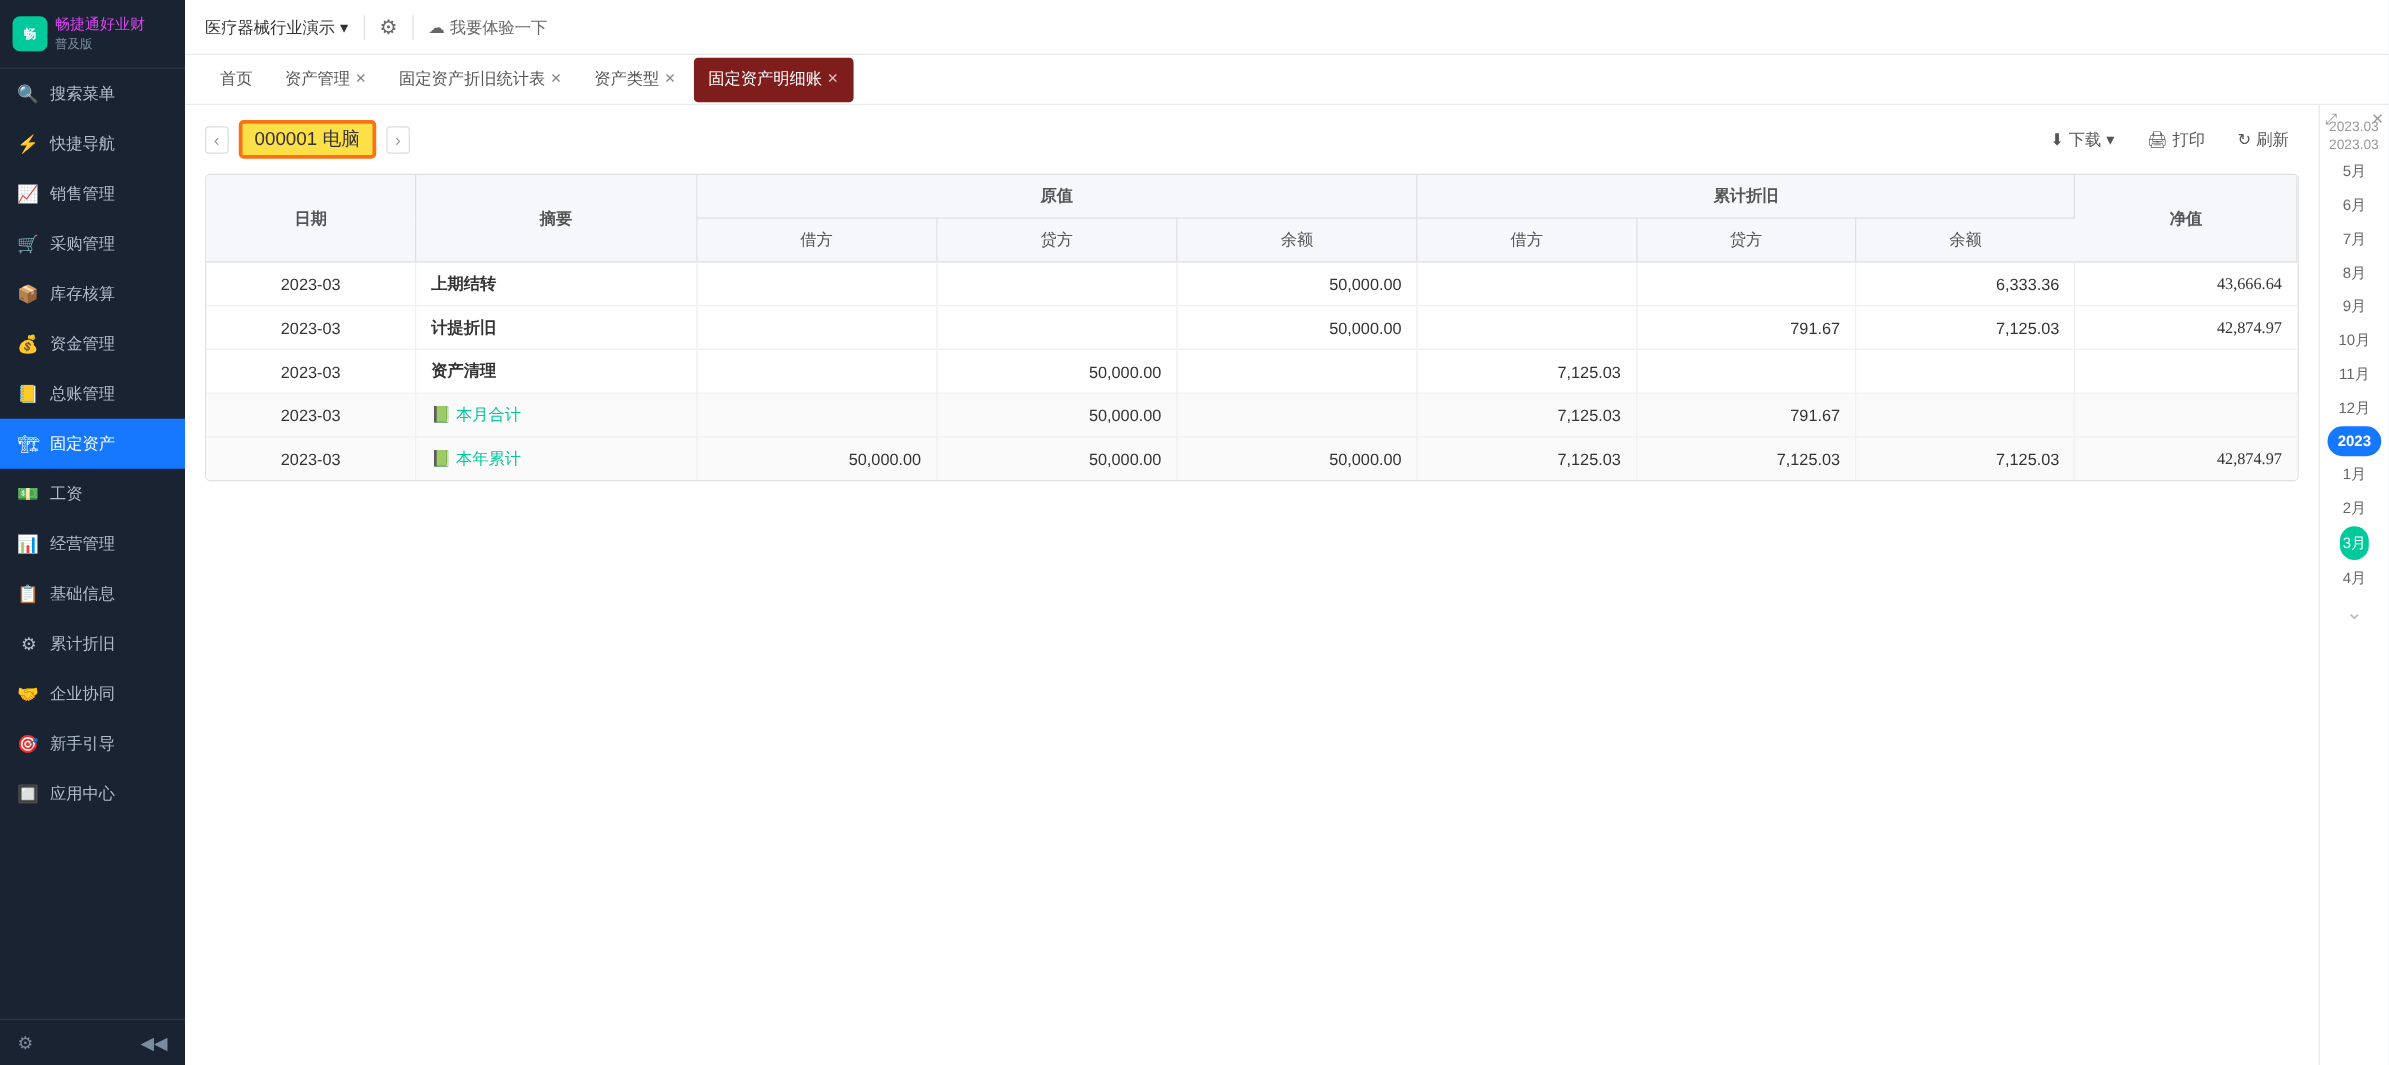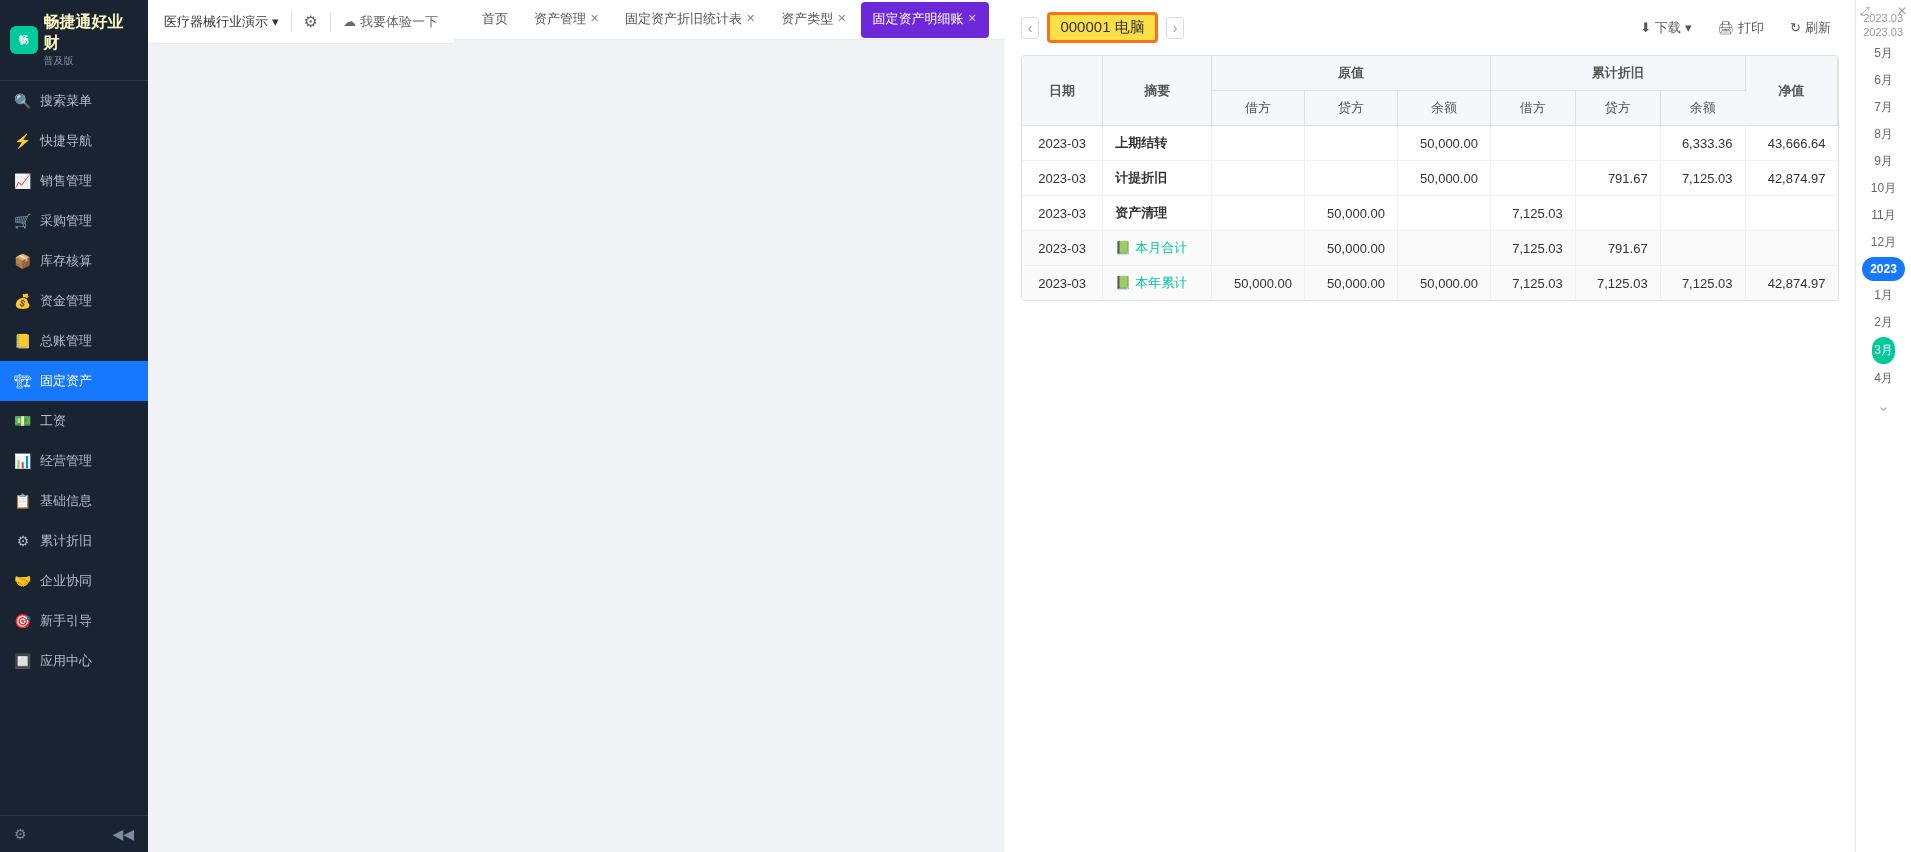--- a/index.html
+++ b/index.html
@@ -23,21 +23,21 @@
       align-items: center;
       gap: 6px;
     }
     .sidebar-logo-icon {
       width: 28px; height: 28px;
       background: #00c99c;
       border-radius: 6px;
       display: flex; align-items: center; justify-content: center;
       color: white; font-size: 10px; font-weight: bold;
     }
-    .sidebar-title { font-size: 16px; color: #fef9c3; line-height: 1.3; font-weight: bold; }
+    .sidebar-title { font-size: 12px; color: #d946ef; line-height: 1.3; }
     .sidebar-subtitle { font-size: 10px; color: #7a8ca0; }
     .sidebar-scroll { flex: 1; overflow-y: auto; }
     .sidebar-scroll::-webkit-scrollbar { width: 3px; }
     .sidebar-scroll::-webkit-scrollbar-thumb { background: #3a4a5a; }
     .sidebar-item {
       display: flex; align-items: center; gap: 8px;
       padding: 11px 14px;
       cursor: pointer;
       color: #b0bccb;
       font-size: 13px;
@@ -49,21 +49,21 @@
       padding: 10px 14px;
       border-top: 1px solid #2a3545;
       display: flex; align-items: center; justify-content: space-between;
     }
     .sidebar-bottom-icon { color: #7a8ca0; cursor: pointer; font-size: 14px; }
 
     
     .main {
       flex: 1;
       display: flex;
-      flex-direction: row;
+      flex-direction: column;
       overflow: hidden;
       background: #f0f2f5;
     }
 
     
     .topbar {
       background: white;
       height: 44px;
       display: flex;
       align-items: center;
@@ -111,21 +111,21 @@
     .tab {
       display: flex; align-items: center; gap: 4px;
       padding: 8px 12px;
       font-size: 13px;
       color: #555;
       cursor: pointer;
       border-bottom: 2px solid transparent;
       white-space: nowrap;
     }
     .tab.active {
-      background: #6d28d9;
+      background: #7f1d1d;
       color: white;
       border-radius: 4px;
       border-bottom: 2px solid transparent;
     }
     .tab-close { font-size: 11px; color: inherit; opacity: 0.7; }
 
     
     .content {
       flex: 1;
       display: flex;
@@ -181,21 +181,21 @@
     }
     th:last-child { border-right: none; }
     td {
       padding: 8px 12px;
       text-align: right;
       color: #333;
       border-bottom: 1px solid #f0f0f0;
       border-right: 1px solid #f0f0f0;
       white-space: nowrap;
     }
-    td:last-child { border-right: none; }
+    td:last-child { border-right: none; font-family: Liberation Serif, serif; }
     td.text-left { text-align: left; font-weight: bold; }
     td.text-center { text-align: center; }
     tbody tr:last-child td { border-bottom: none; }
     .group-header th {
       border-right: 1px solid #e0e0e0;
       font-weight: 600;
     }
     .highlight-green { color: #00c99c; }
     .row-subtotal td { background: #fafafa; font-weight: 500; }
 

